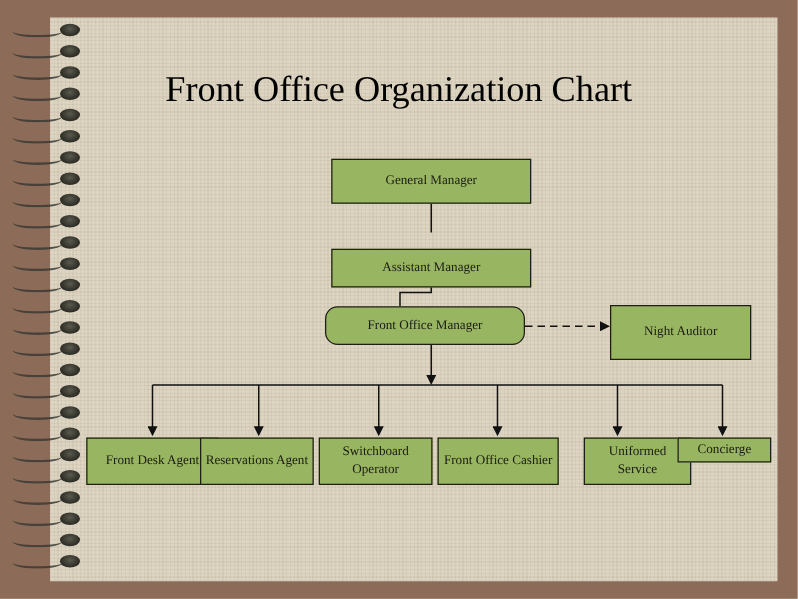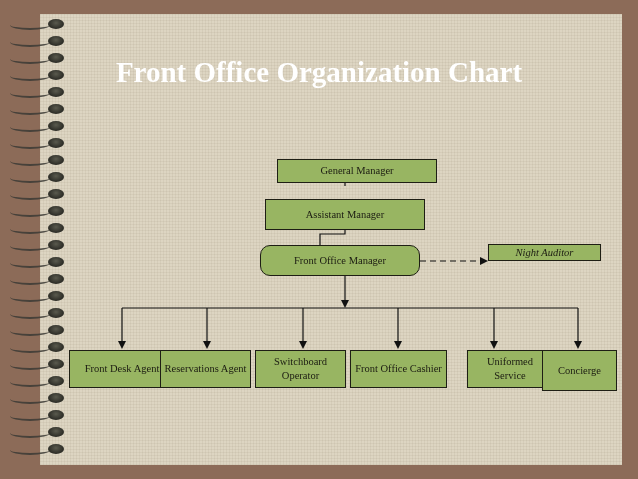--- a/index.html
+++ b/index.html
@@ -6,21 +6,21 @@
   body{width:638px;height:479px;position:relative;overflow:hidden;background:#8c6b58;font-family:"Liberation Serif",serif;}
   .paper{position:absolute;left:40px;top:14px;width:582px;height:451px;
     background-color:#ddd5c2;
     background-image:
       repeating-linear-gradient(0deg, rgba(120,105,80,0.08) 0px, rgba(120,105,80,0.08) 1px, transparent 1px, transparent 3px),
       repeating-linear-gradient(90deg, rgba(120,105,80,0.08) 0px, rgba(120,105,80,0.08) 1px, transparent 1px, transparent 3px);
   }
   .ring{position:absolute;left:10px;width:52px;height:14px;}
   .ring .wire{position:absolute;left:0;top:2px;width:40px;height:8px;border-bottom:2px solid #3b3a35;border-radius:0 0 50% 50%;opacity:.85}
   .ring .hole{position:absolute;left:38px;top:1px;width:16px;height:10px;border-radius:50%;background:radial-gradient(ellipse at 50% 40%,#5a5a4e 0%,#2b2b25 70%,#6a6a5c 100%);}
-  .title{position:absolute;left:0;width:638px;top:56px;text-align:center;font-weight:bold;font-size:29px;color:#ffffff;}
+  .title{position:absolute;left:0;width:638px;top:56px;text-align:center;font-weight:normal;font-size:29px;color:#000000;}
   .box{position:absolute;background:#98b562;border:1.5px solid #1e1e14;box-sizing:border-box;display:flex;align-items:center;justify-content:center;text-align:center;font-size:10.5px;line-height:14px;color:#1c1c12;}
   svg.lines{position:absolute;left:0;top:0;}
 </style>
 </head>
 <body>
 
 <div class="paper"></div>
 
 <div>
   <div class="ring" style="top:18px">
@@ -145,23 +145,23 @@
     <line x1="122" y1="308" x2="578" y2="308"></line>
     <line x1="122" y1="308" x2="122" y2="345" marker-end="url(#arr)"></line>
     <line x1="207" y1="308" x2="207" y2="345" marker-end="url(#arr)"></line>
     <line x1="303" y1="308" x2="303" y2="345" marker-end="url(#arr)"></line>
     <line x1="398" y1="308" x2="398" y2="345" marker-end="url(#arr)"></line>
     <line x1="494" y1="308" x2="494" y2="345" marker-end="url(#arr)"></line>
     <line x1="578" y1="308" x2="578" y2="345" marker-end="url(#arr)"></line>
   </g>
 </svg>
 
-<div class="box" style="left:277px;top:127px;width:160px;height:24px;margin-top:32px;">General Manager</div>
+<div class="box" style="left:265px;top:127px;width:160px;height:36px;">General Manager</div>
 <div class="box" style="left:265px;top:186px;width:160px;height:31px;margin-top:13px;">Assistant Manager</div>
 <div class="box" style="left:260px;top:245px;width:160px;height:31px;border-radius:10px;">Front Office Manager</div>
-<div class="box" style="left:488px;top:244px;width:113px;height:17px;font-style:italic;">Night Auditor</div>
+<div class="box" style="left:488px;top:244px;width:113px;height:44px;">Night Auditor</div>
 
 <div class="box" style="left:69px;top:350px;width:106px;height:38px;padding:0 4px;">Front Desk Agent</div>
 <div class="box" style="left:160px;top:350px;width:91px;height:38px;padding:0 3px;">Reservations Agent</div>
 <div class="box" style="left:255px;top:350px;width:91px;height:38px;padding:0 24px;">Switchboard Operator</div>
 <div class="box" style="left:350px;top:350px;width:97px;height:38px;padding:0 1px;text-align:center;">Front Office Cashier</div>
 <div class="box" style="left:467px;top:350px;width:86px;height:38px;padding:0 10px;">Uniformed Service</div>
-<div class="box" style="left:542px;top:350px;width:75px;height:41px;">Concierge</div>
+<div class="box" style="left:542px;top:350px;width:75px;height:20px;">Concierge</div>
 
 </body></html>

